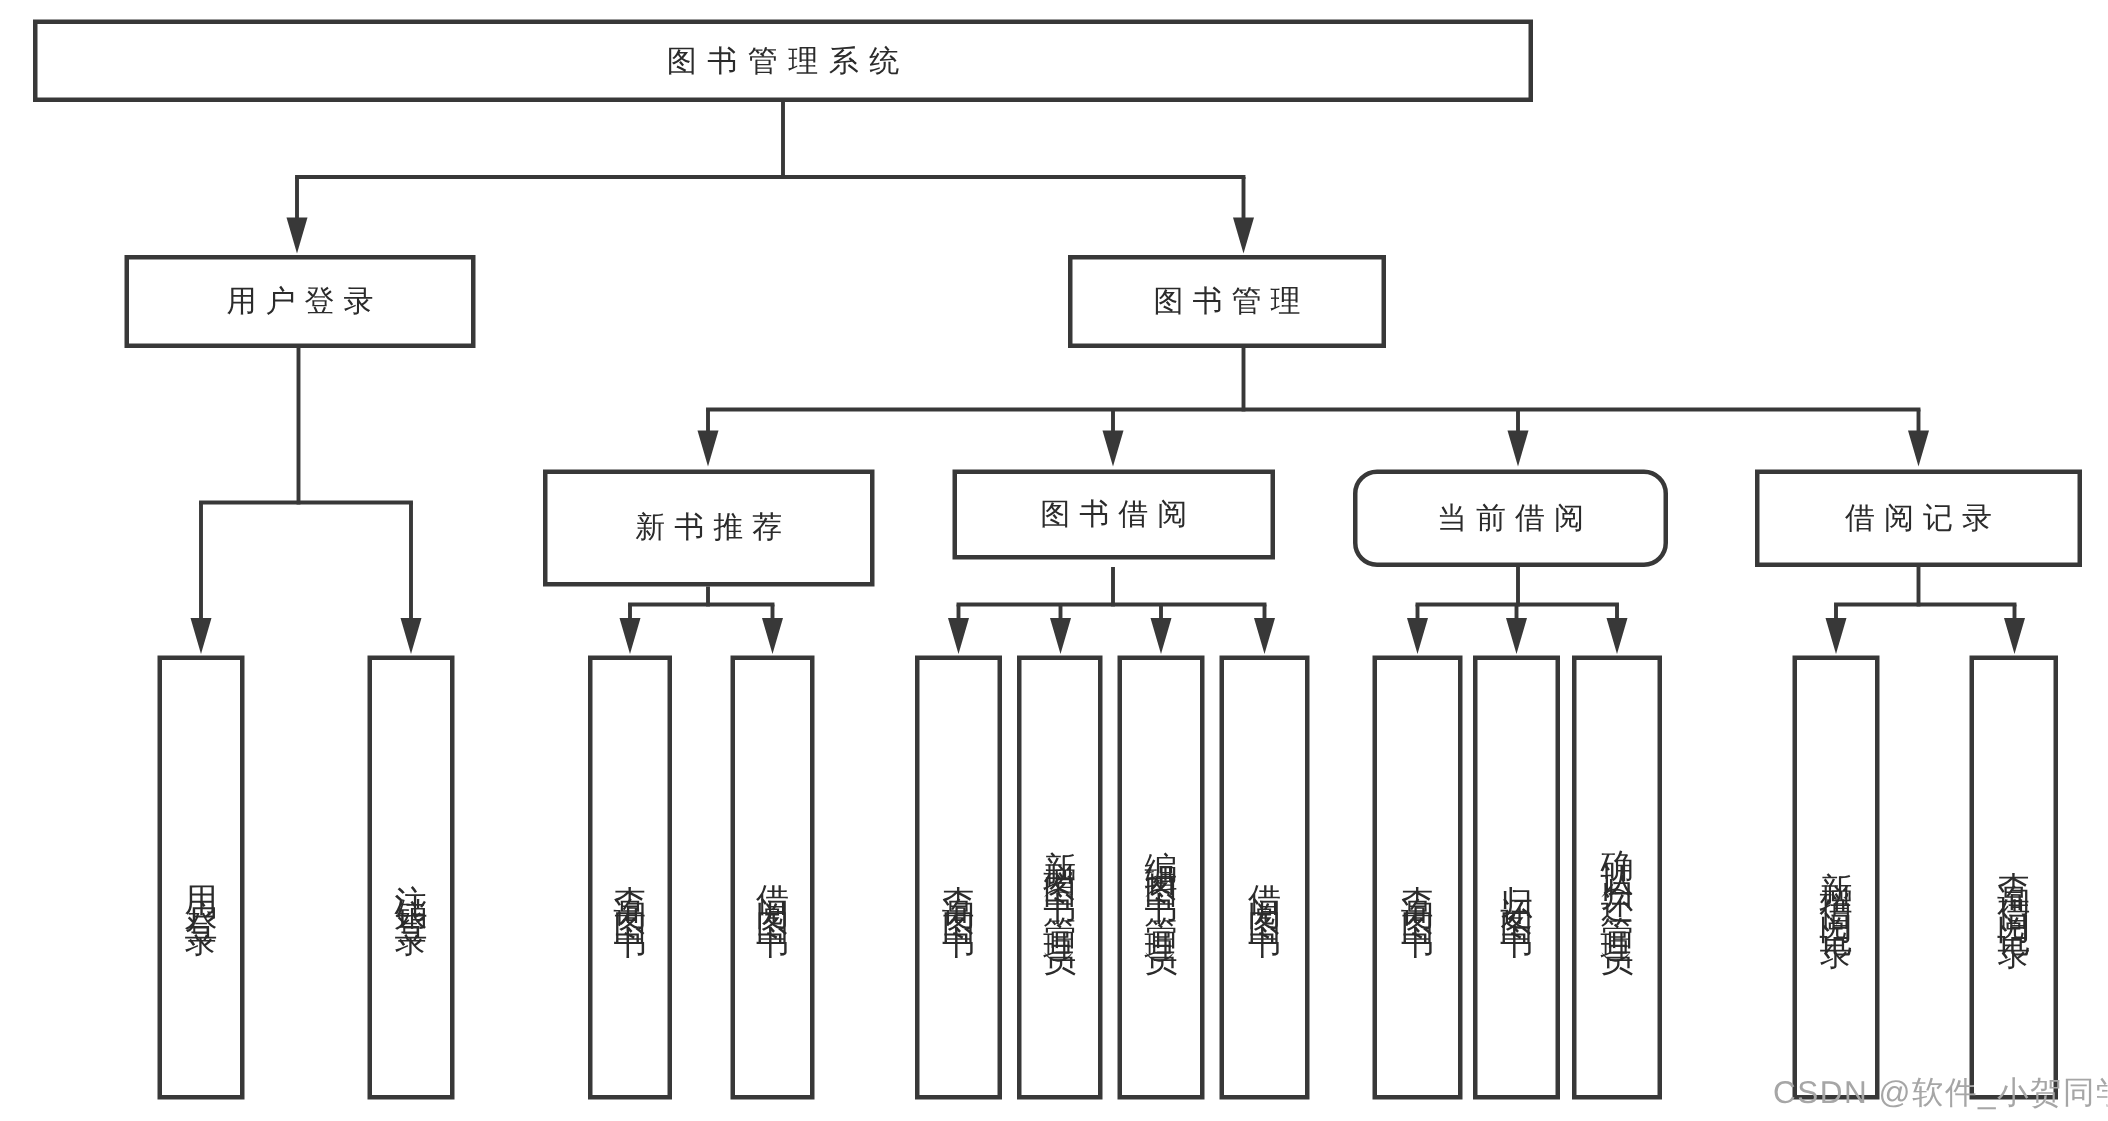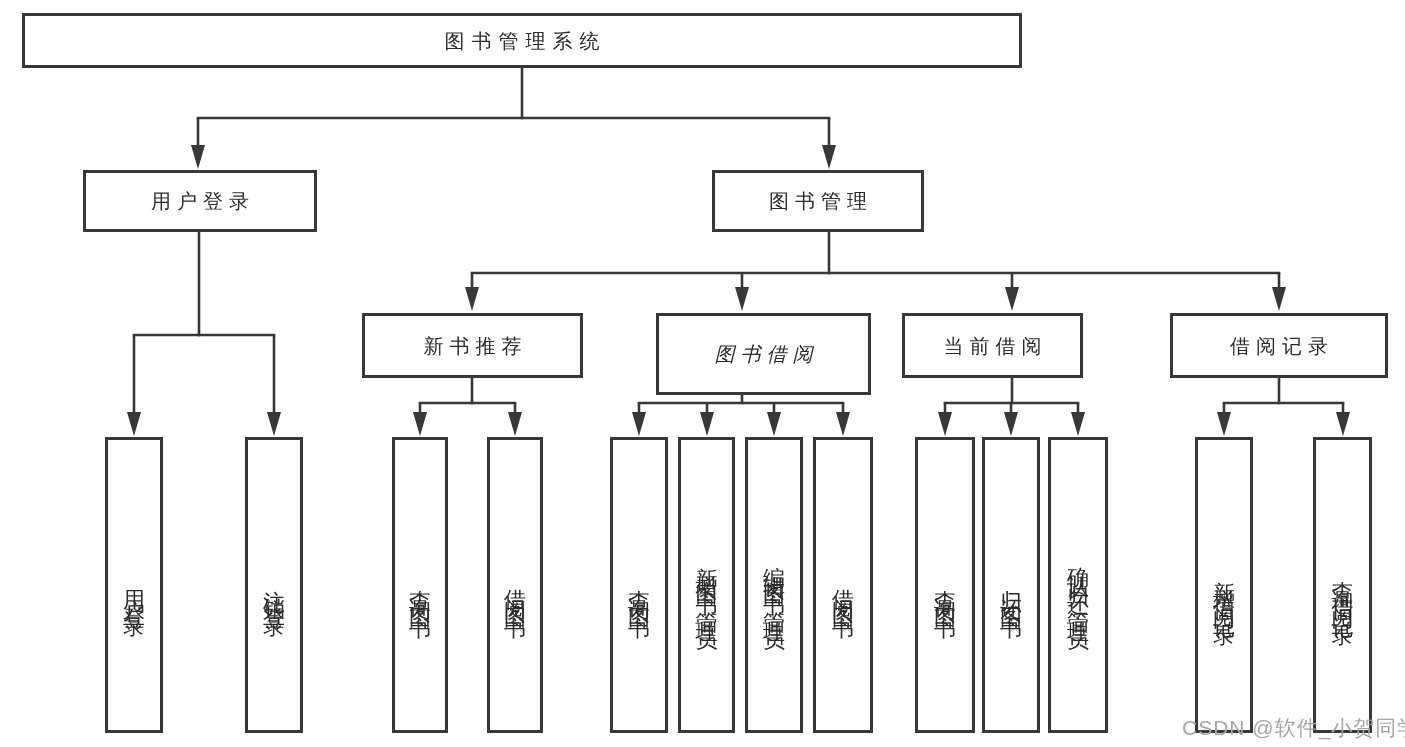--- a/index.html
+++ b/index.html
@@ -133,27 +133,27 @@
     <span class="label">图书管理系统</span>
   </div>
 
   <div class="node hbox" style="left:83px; top:170px; width:234px; height:62px;">
     <span class="label">用户登录</span>
   </div>
   <div class="node hbox" style="left:712px; top:170px; width:212px; height:62px;">
     <span class="label">图书管理</span>
   </div>
 
-  <div class="node hbox" style="left:362px; top:313px; width:221px; height:65px;">
+  <div class="node hbox" style="left:362px; top:313px; width:221px; height:78px;">
     <span class="label">新书推荐</span>
   </div>
-  <div class="node hbox" style="left:656px; top:313px; width:215px; height:82px;font-style:italic;">
+  <div class="node hbox" style="left:635px; top:313px; width:215px; height:60px;">
     <span class="label">图书借阅</span>
   </div>
-  <div class="node hbox" style="left:902px; top:313px; width:181px; height:65px;">
+  <div class="node hbox" style="left:902px; top:313px; width:210px; height:65px;border-radius:16px;">
     <span class="label">当前借阅</span>
   </div>
   <div class="node hbox" style="left:1170px; top:313px; width:218px; height:65px;">
     <span class="label">借阅记录</span>
   </div>
 
   <div class="node vbox" style="left:105px; top:437px; width:58px; height:296px;">
     <span class="label">用户登录</span>
   </div>
   <div class="node vbox" style="left:245px; top:437px; width:58px; height:296px;">

